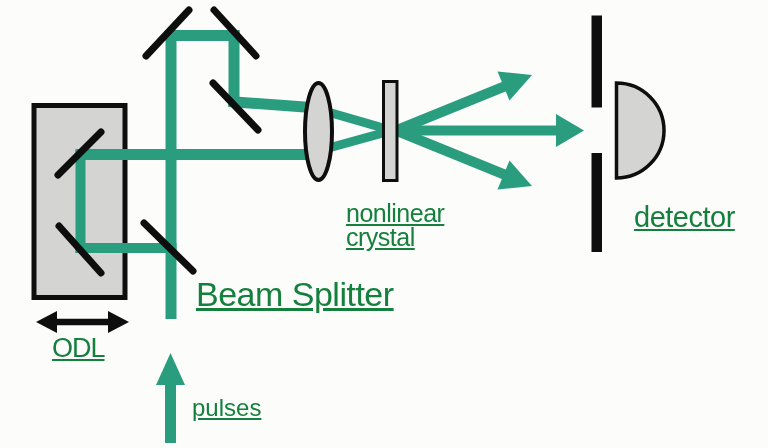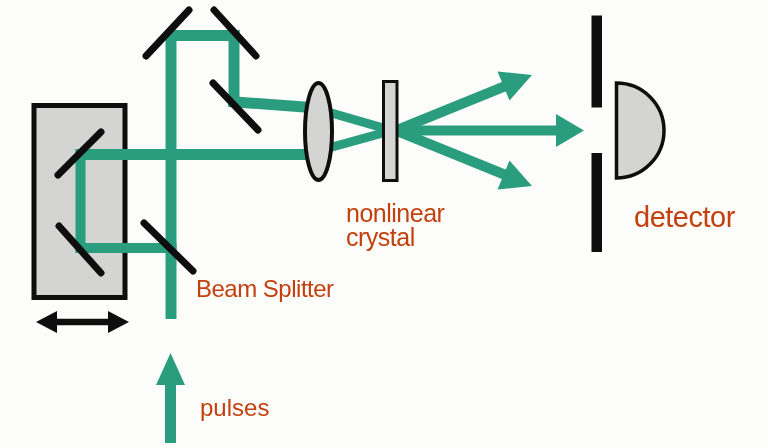--- a/index.html
+++ b/index.html
@@ -7,28 +7,29 @@
   #canvas{
     position:relative;
     width:768px;height:448px;
     background:#fcfcfb;
     overflow:hidden;
     font-family:"Liberation Sans", sans-serif;
   }
   #scene{position:absolute;left:0;top:0;}
   .label{
     position:absolute;
-    color:#c2410c;
+    color:#15803d;
     white-space:pre-line;
     line-height:1.0;
     user-select:none;
+    text-decoration:underline;
   }
-  #beam-splitter-label{left:196px;top:277px;font-size:24px;letter-spacing:-0.5px;}
+  #beam-splitter-label{left:196px;top:277px;font-size:34px;letter-spacing:-0.5px;}
   #odl-label{left:52px;top:335px;font-size:27px;letter-spacing:-1px;}
-  #pulses-label{left:200px;top:396px;font-size:24px;}
+  #pulses-label{left:192px;top:396px;font-size:24px;}
   #nonlinear-crystal-label{left:346px;top:201px;font-size:25px;line-height:24px;letter-spacing:-0.5px;}
   #detector-label{left:634px;top:203px;font-size:29px;letter-spacing:-0.5px;}
   .mirror{stroke-linecap:round;}
   .beam{fill:none;}
 </style>
 </head>
 <body>
 
 <div id="canvas">
 
@@ -77,17 +78,18 @@
     <path d="M616.5,178 L616.5,83 A47.5,47.5 0 0 1 616.5,178 Z" stroke-width="3.5" fill="#d4d4d2" stroke="#0e0e0e"></path>
 
     <g>
       <line x1="54" y1="322" x2="111" y2="322" stroke-width="6.5" stroke="#0e0e0e"></line>
       <polygon points="36,322 57,311 57,333" fill="#0e0e0e"></polygon>
       <polygon points="129,322 108,311 108,333" fill="#0e0e0e"></polygon>
     </g>
   </svg>
 
   <div class="label" id="beam-splitter-label">Beam Splitter</div>
+  <div class="label" id="odl-label">ODL</div>
   <div class="label" id="pulses-label">pulses</div>
   <div class="label" id="nonlinear-crystal-label">nonlinear
 crystal</div>
   <div class="label" id="detector-label">detector</div>
 </div>
 
 </body></html>

